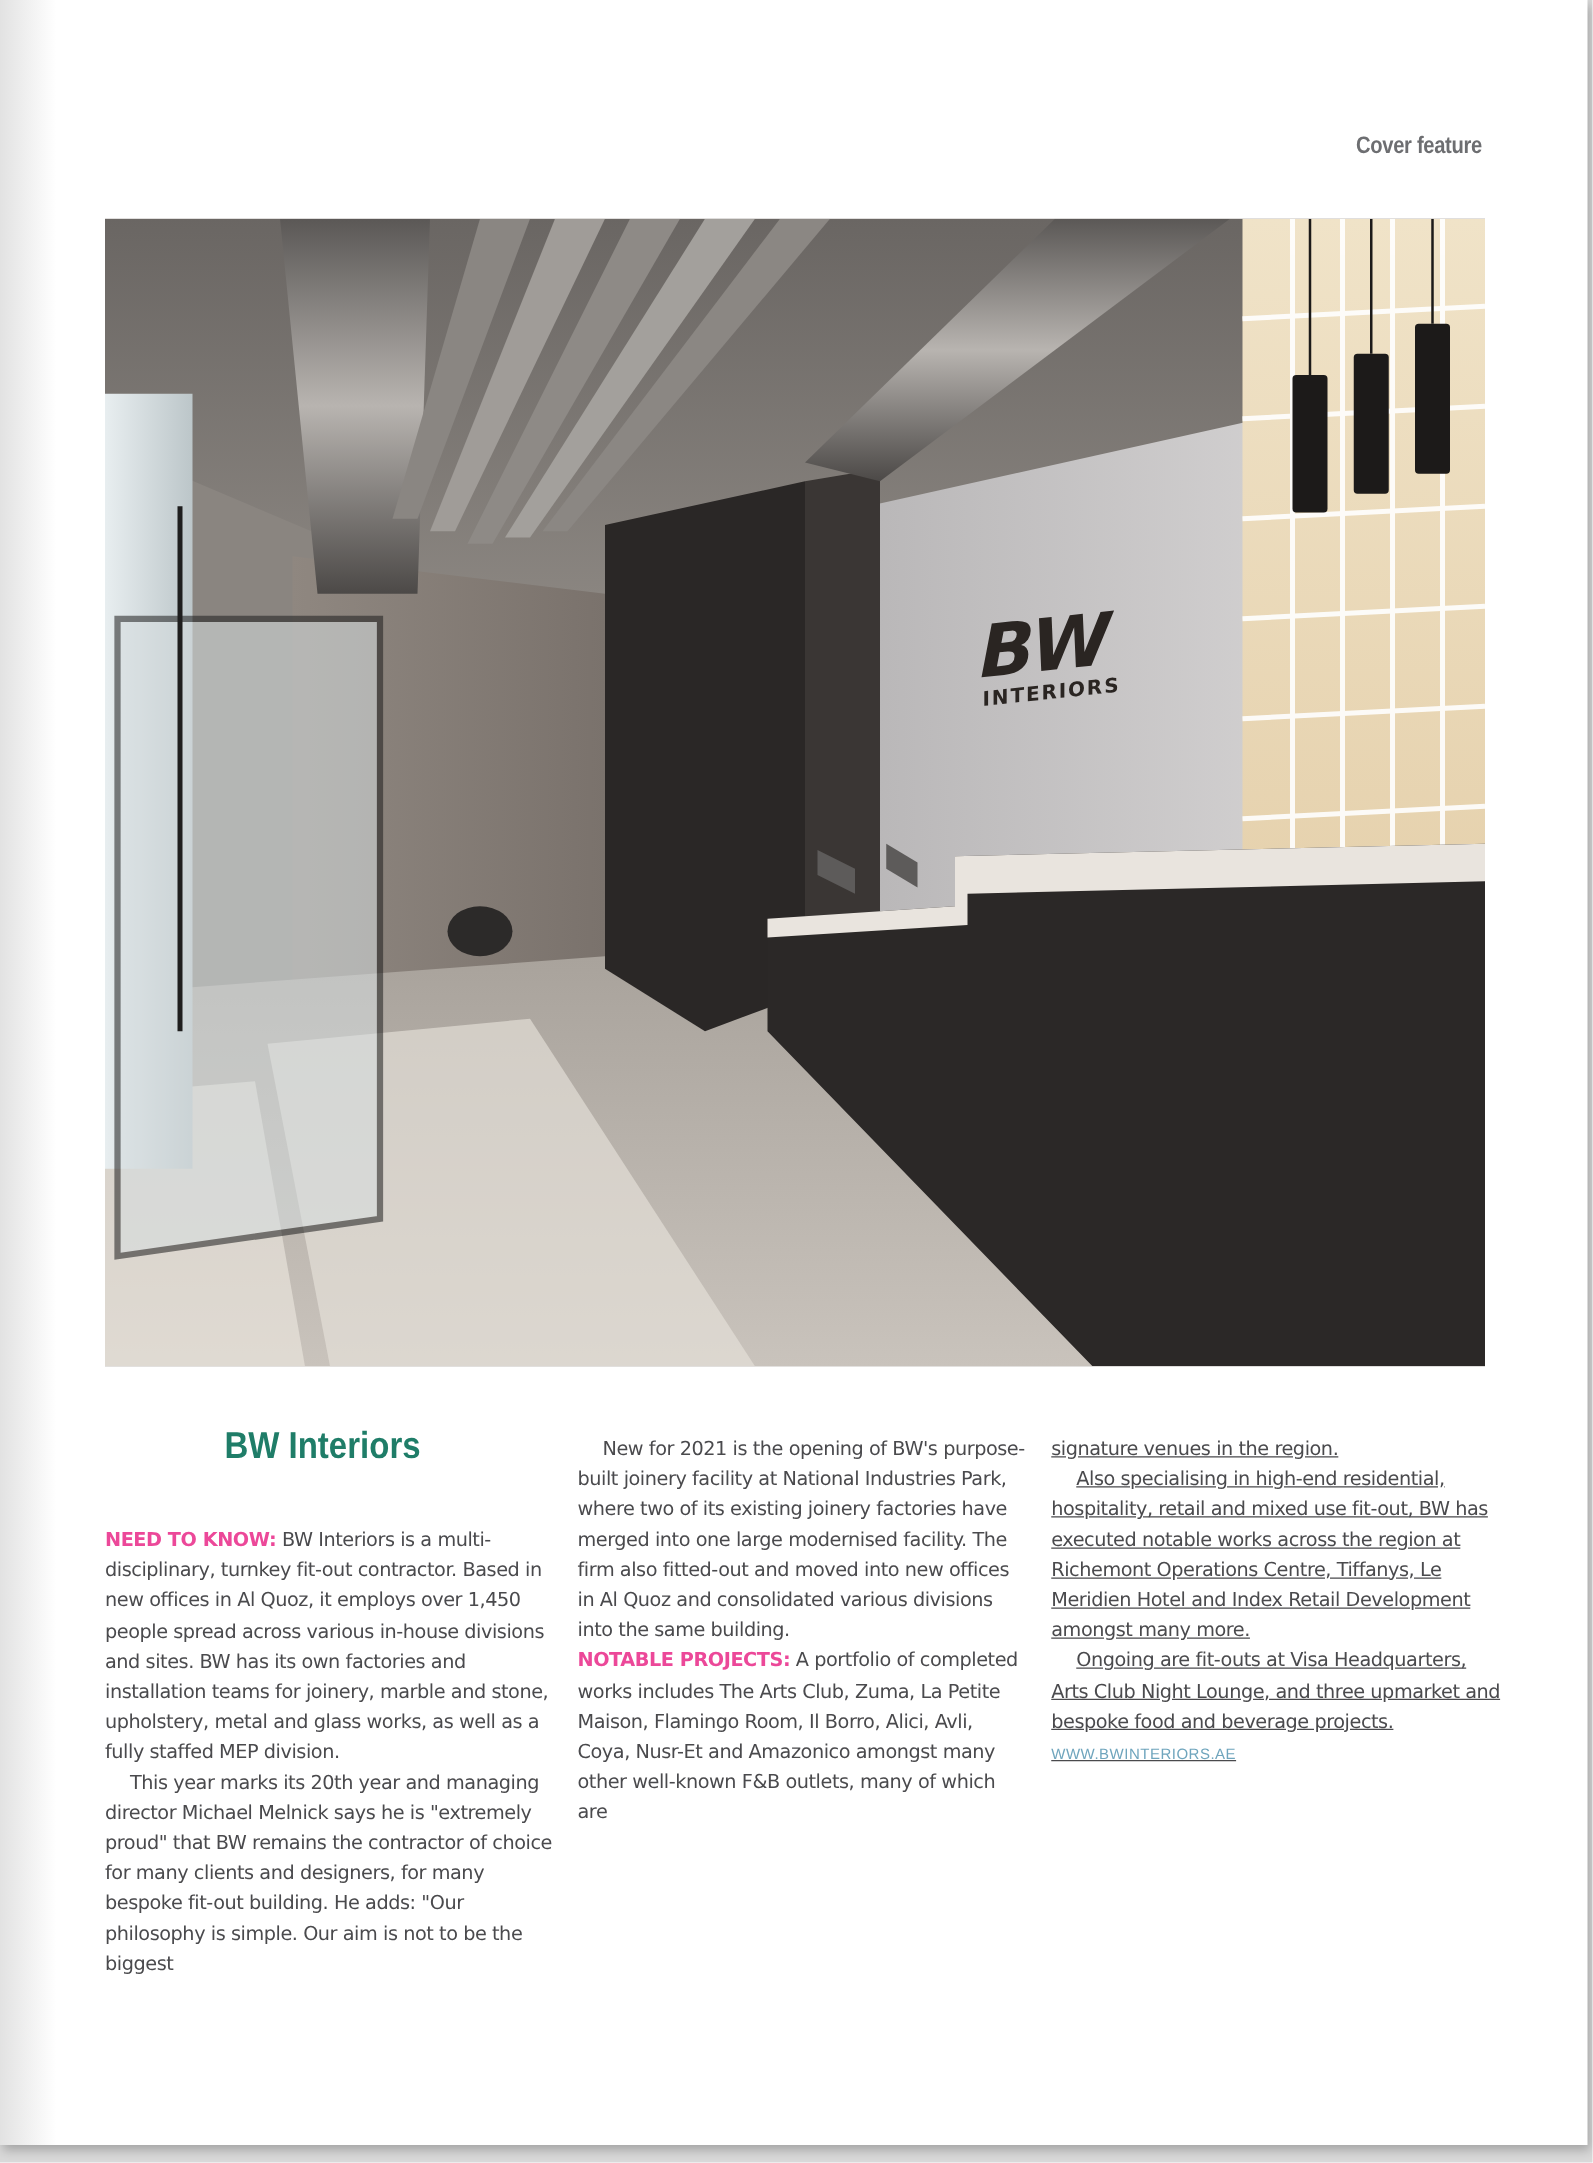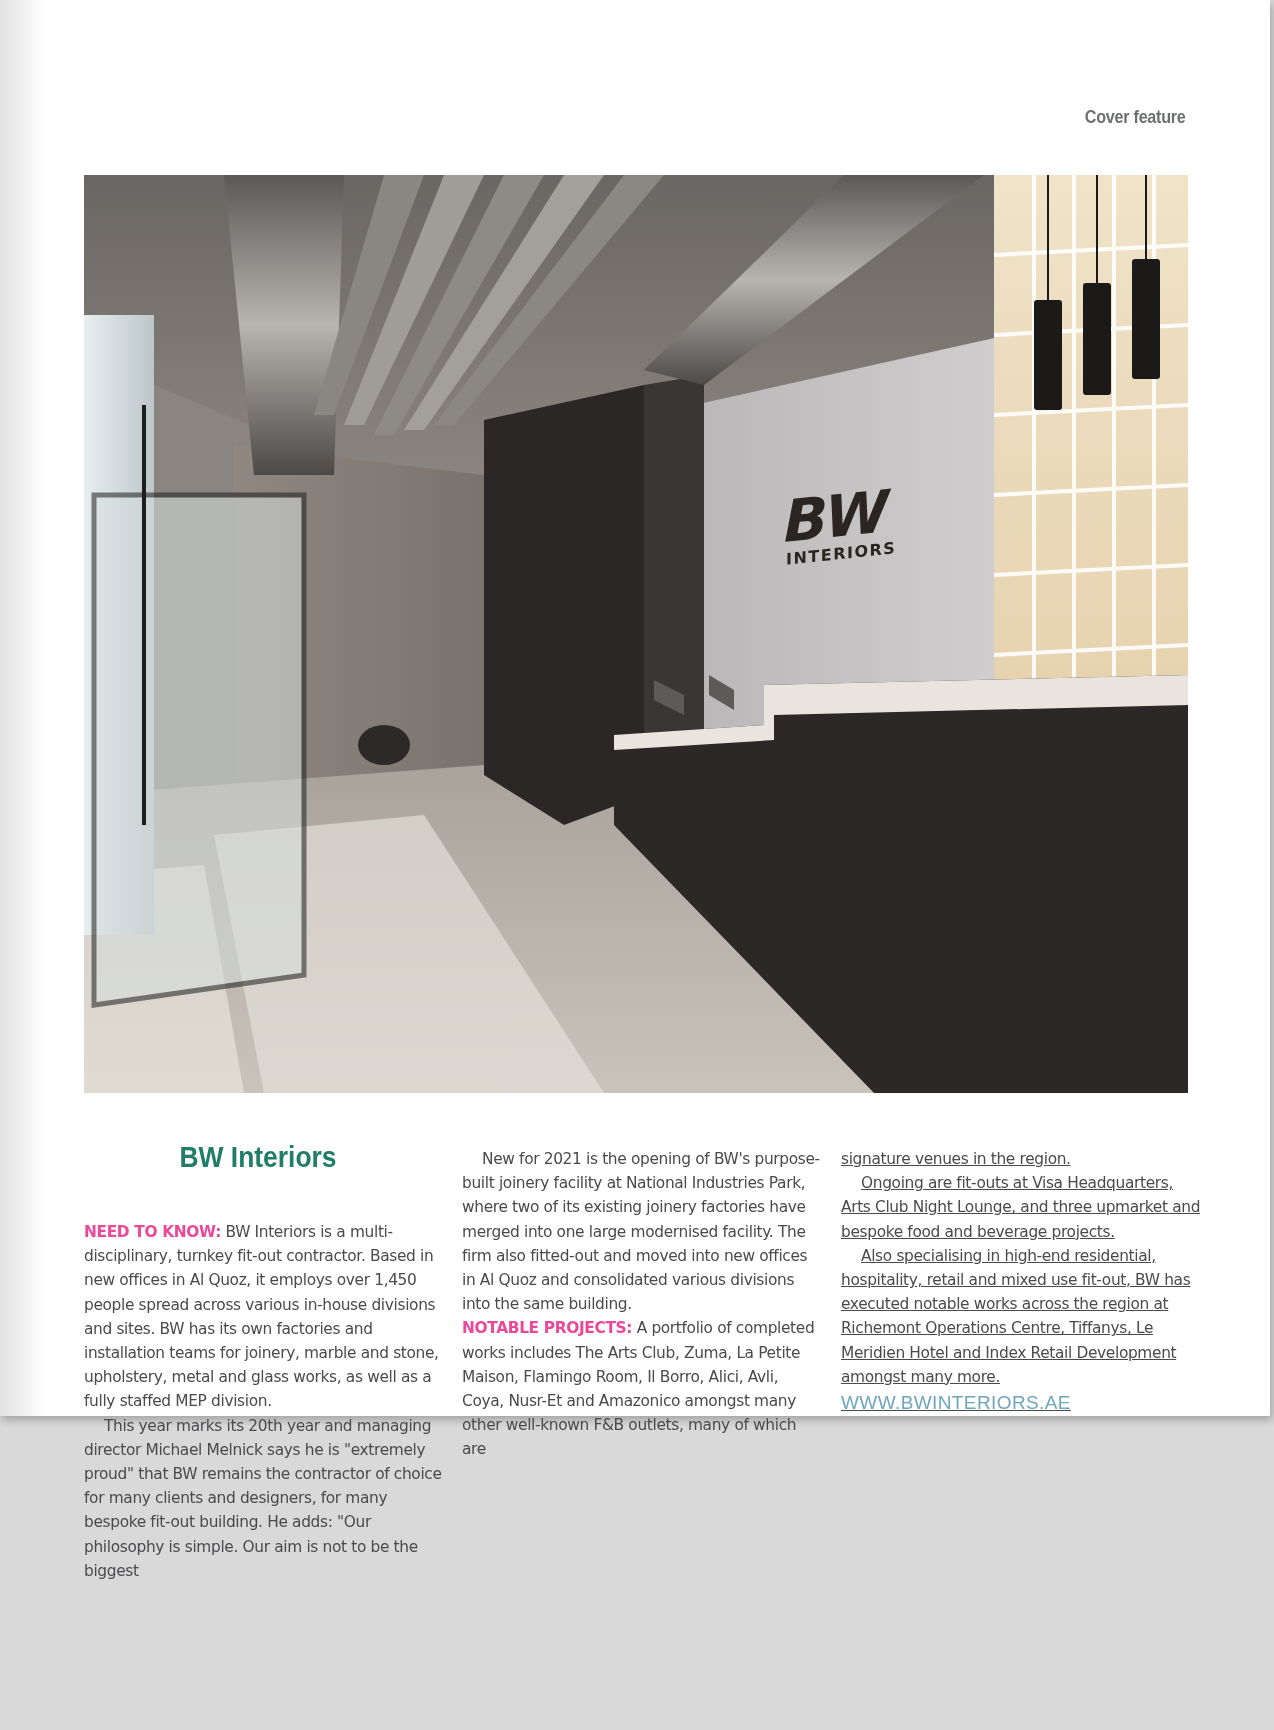--- a/index.html
+++ b/index.html
@@ -4,21 +4,21 @@
   <style>
     html, body { margin: 0; padding: 0; }
     body {
       width: 1274px; height: 1730px; overflow: hidden;
       background: #d9d9d9;
       font-family: "DejaVu Sans", sans-serif;
       position: relative;
     }
     .page {
       position: absolute; left: 0; top: 0;
-      width: 1270px; height: 1416px;
+      width: 1270px; height: 1716px;
       background: #ffffff;
       box-shadow: 2px 4px 8px rgba(0,0,0,0.25);
     }
     .page::before {
       content: ""; position: absolute; left: 0; top: 0; bottom: 0; width: 45px;
       background: linear-gradient(to right, #e2e2e2, #ffffff);
     }
     .section-label {
       position: absolute; right: 84px; top: 106px;
       font-family: "Liberation Sans", sans-serif; font-weight: bold;
@@ -47,21 +47,21 @@
     }
     .col p { margin: 0; }
     .col p.indent { text-indent: 20px; }
     .col1 { left: 84px; top: 1220px; }
     .col2 { left: 462px; }
     .col3 { left: 841px; text-decoration: underline; }
     .kicker { font-weight: bold; color: #ec4899; }
     .weblink {
       display: block; margin-top: 2px;
       font-family: "Liberation Sans", sans-serif;
-      font-size: 19px; color: #6fa5bd; letter-spacing: 0.4px;
+      font-size: 12px; color: #6fa5bd; letter-spacing: 0.4px;
       text-decoration: none;
     }
     .footer {
       position: absolute; top: 1658px; left: 0; width: 1270px; height: 24px;
       font-family: "Liberation Sans", sans-serif;
       color: #3c3c3e;
     }
     .footer .date { position: absolute; left: 894px; font-size: 15px; transform: scaleX(0.8); transform-origin: left; }
     .footer .site { position: absolute; left: 958px; font-size: 15px; font-weight: bold; transform: scaleX(0.8); transform-origin: left; }
     .footer .pagenum { position: absolute; left: 1171px; font-size: 17px; font-weight: bold; transform: scaleX(0.85); transform-origin: left; }
@@ -182,18 +182,18 @@
     <p class="indent">This year marks its 20th year and managing director Michael Melnick says he is "extremely proud" that BW remains the contractor of choice for many clients and designers, for many bespoke fit-out building. He adds: "Our philosophy is simple. Our aim is not to be the biggest</p>
   </div>
 
   <div class="col col2">
     <p class="indent">New for 2021 is the opening of BW's purpose-built joinery facility at National Industries Park, where two of its existing joinery factories have merged into one large modernised facility. The firm also fitted-out and moved into new offices in Al Quoz and consolidated various divisions into the same building.</p>
     <p><span class="kicker">NOTABLE PROJECTS:</span><span> A portfolio of completed works includes The Arts Club, Zuma, La Petite Maison, Flamingo Room, Il Borro, Alici, Avli, Coya, Nusr-Et and Amazonico amongst many other well-known F&amp;B outlets, many of which are</span></p>
   </div>
 
   <div class="col col3">
     <p>signature venues in the region.</p>
+    <p class="indent">Also specialising in high-end residential, hospitality, retail and mixed use fit-out, BW has executed notable works across the region at Richemont Operations Centre, Tiffanys, Le Meridien Hotel and Index Retail Development amongst many more.</p>
     <p class="indent">Ongoing are fit-outs at Visa Headquarters, Arts Club Night Lounge, and three upmarket and bespoke food and beverage projects.</p>
-    <p class="indent">Also specialising in high-end residential, hospitality, retail and mixed use fit-out, BW has executed notable works across the region at Richemont Operations Centre, Tiffanys, Le Meridien Hotel and Index Retail Development amongst many more.</p>
     <a class="weblink">WWW.BWINTERIORS.AE</a>
   </div>
 
 </div>
 
 </body></html>

